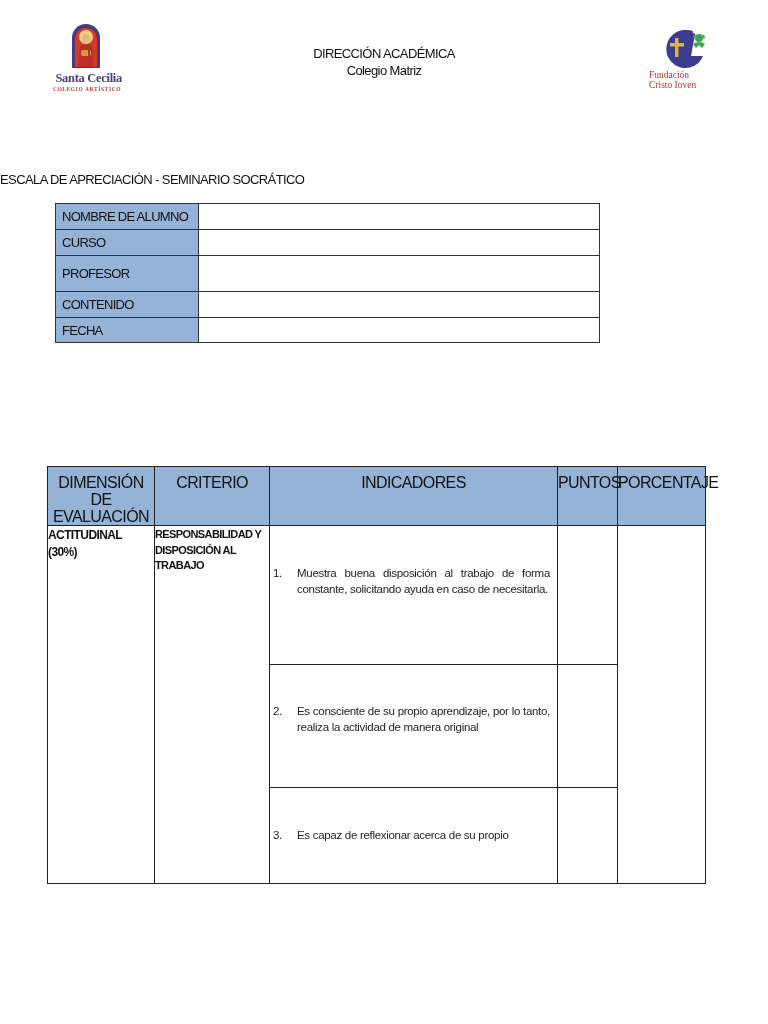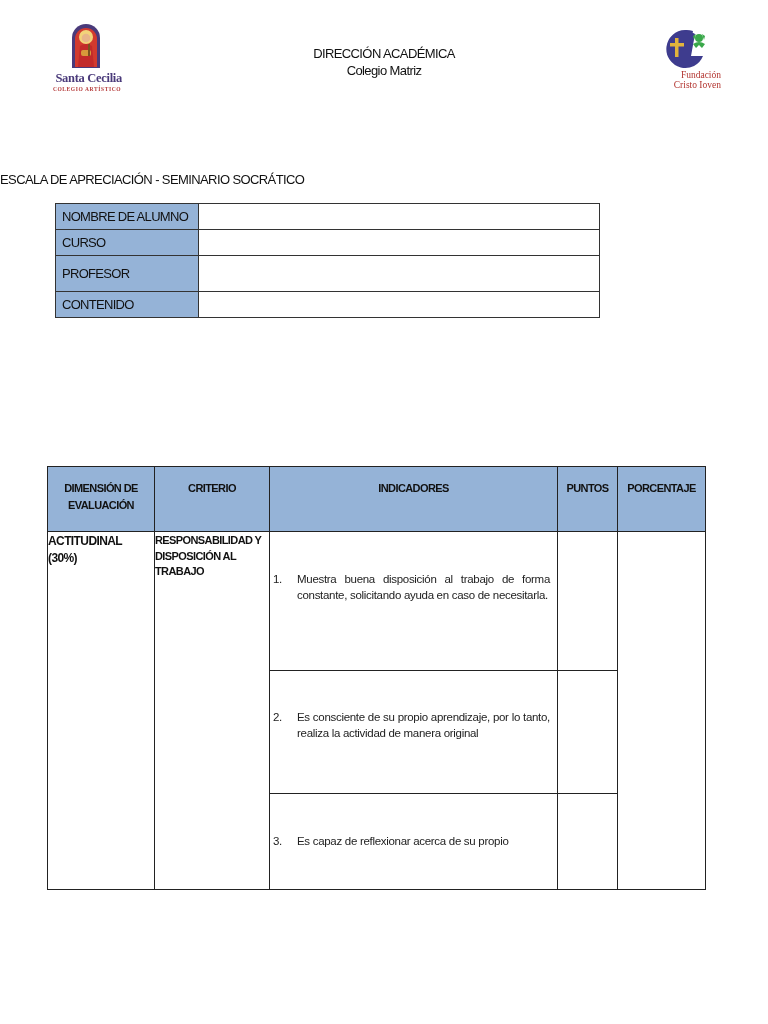--- a/index.html
+++ b/index.html
@@ -8,41 +8,41 @@
       font-family: "Liberation Sans", sans-serif; color: #111; overflow: hidden;
     }
     .abs { position: absolute; }
     
     .logo-left { left: 50px; top: 24px; width: 72px; height: 74px; }
     .logo-right { left: 655px; top: 28px; width: 60px; height: 68px; }
     .sc-name { position: absolute; left: 2px; top: 47px; width: 70px; text-align: right;
       font-family: "Liberation Serif", serif; font-weight: bold; font-size: 12.5px; color: #4a3a7a; letter-spacing: -0.3px; }
     .sc-sub { position: absolute; left: 2px; top: 62px; width: 70px; text-align: center;
       font-family: "Liberation Serif", serif; font-size: 5.5px; color: #b53a3a; letter-spacing: 0.6px; font-weight: bold; }
-    .fcj-name { position: absolute; left: -6px; top: 42px; width: 72px; text-align: right;
+    .fcj-name { position: absolute; left: -6px; top: 42px; width: 72px; text-align: left;
       font-family: "Liberation Serif", serif; font-size: 9.5px; color: #b2332e; line-height: 10px; }
 
     
     .hdr { left: 0; width: 768px; text-align: center; font-size: 13px; letter-spacing: -0.6px; }
     .hdr1 { top: 46px; }
     .hdr2 { top: 63px; }
     .title { left: 0; width: 768px; top: 172px; text-align: left; font-size: 13px; letter-spacing: -0.6px; }
 
     
     table { border-collapse: collapse; }
     .info { position: absolute; left: 55px; top: 203px; width: 545px; }
     .info td { border: 1.3px solid #333; padding: 0 6px; font-size: 13px; letter-spacing: -0.7px; }
     .info td.lbl { background: #95b3d7; width: 130px; }
     .info td.val { background: #fff; }
 
     
     .eval { position: absolute; left: 47px; top: 466px; width: 659px; table-layout: fixed; }
     .eval td, .eval th { border: 1.3px solid #222; vertical-align: top; padding: 0; }
-    .eval th { background: #95b3d7; font-size: 11px; font-weight: bold; letter-spacing: -0.6px;
-      text-align: center; height: 51px; padding-top: 13px; line-height: 17px; }
+    .eval th { background: #95b3d7; font-size: 16px; font-weight: normal; letter-spacing: -0.6px;
+      text-align: center; height: 51px; padding-top: 7px; line-height: 17px; }
     .eval th.ind { text-align: center; margin-top: 41px; }
     .dim { text-align: left; font-weight: bold; font-size: 12px; letter-spacing: -0.6px; line-height: 17px; padding-top: 1px !important; }
     .crit { font-weight: bold; font-size: 11px; letter-spacing: -0.6px; line-height: 15.5px; padding-top: 1px !important; }
     .ind-cell { position: relative; }
     .ind-text { position: absolute; left: 27px; right: 7px; font-size: 11.5px; line-height: 15.5px;
       text-align: justify; letter-spacing: -0.3px; color: #222; }
     .ind-num { position: absolute; left: -24px; top: 0; }
   </style>
 </head>
 <body>
@@ -94,20 +94,24 @@
     <td class="val"></td>
   </tr>
   <tr style="height:36px">
     <td class="lbl">PROFESOR</td>
     <td class="val"></td>
   </tr>
   <tr style="height:26px">
     <td class="lbl">CONTENIDO</td>
     <td class="val"></td>
   </tr>
+  <tr style="height:25px">
+    <td class="lbl">FECHA</td>
+    <td class="val"></td>
+  </tr>
 </tbody>
   </table>
 
 <table class="eval">
   <colgroup>
     <col style="width:107px">
       <col style="width:115px">
       <col style="width:288px">
       <col style="width:60px">
       <col style="width:88px">

